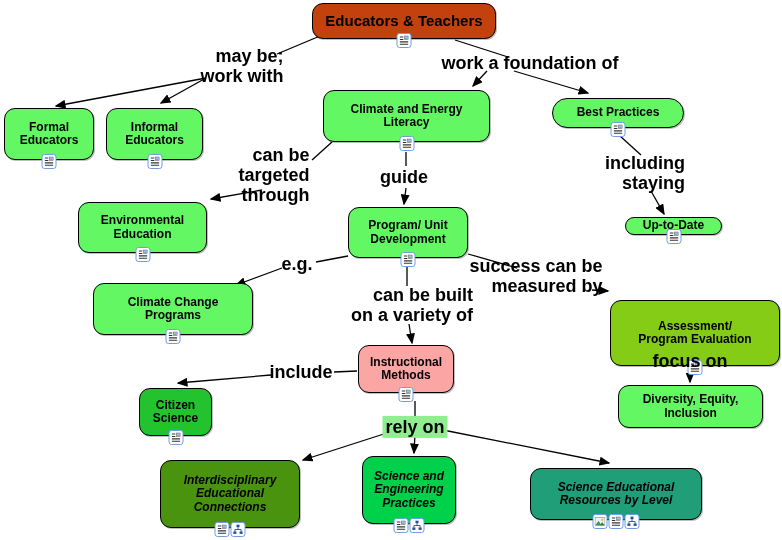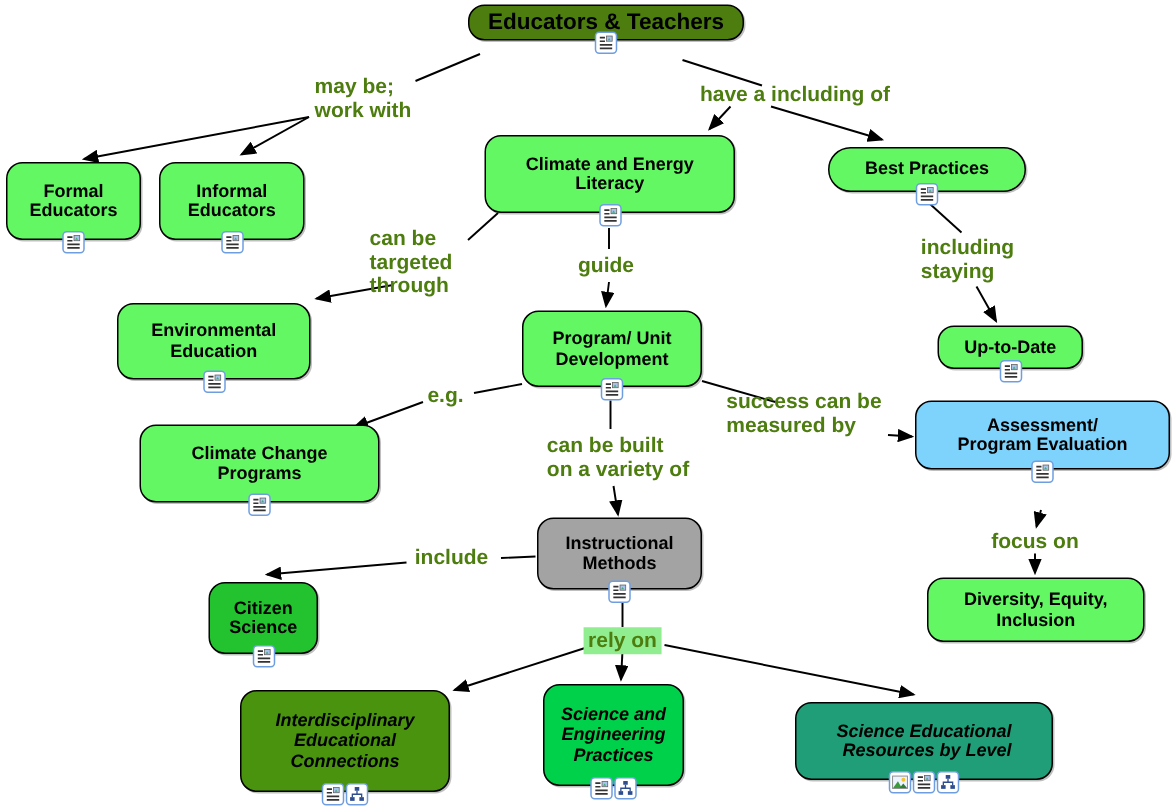--- a/index.html
+++ b/index.html
@@ -22,22 +22,22 @@
     position:absolute;left:50%;bottom:-10px;transform:translateX(-50%);
     display:flex;gap:1px;z-index:6;
   }
   .res-icon{
     width:13px;height:13px;background:#fff;border:1.6px solid #6F9EE0;border-radius:3px;
     display:flex;align-items:center;justify-content:center;flex:0 0 auto;
   }
   .res-icon svg{display:block;}
   .link-label{
     position:absolute;z-index:3;transform:translate(-50%,-50%);
-    font-weight:bold;font-size:14px;line-height:1.12;color:#4d7c0f;
-    white-space:pre-line;text-align:left;padding:1px 3px;
+    font-weight:bold;font-size:18px;line-height:1.12;color:#000000;
+    white-space:pre-line;text-align:right;padding:1px 3px;
   }
 </style>
 </head>
 <body>
 
 <div id="map">
   <svg id="edges" width="782" height="540">
     <defs>
       <marker id="ah" markerUnits="userSpaceOnUse" markerWidth="11" markerHeight="9" refX="9.5" refY="4.5" orient="auto">
         <path d="M0,0 L11,4.5 L0,9 z" fill="#000"></path>
@@ -63,21 +63,21 @@
       <line x1="651" y1="191" x2="664" y2="214" marker-end="url(#ah)"></line>
       <line x1="694" y1="340" x2="691" y2="351" marker-end="url(#ah)"></line>
       <line x1="690" y1="369" x2="690" y2="382" marker-end="url(#ah)"></line>
       <line x1="357" y1="371" x2="334" y2="372"></line>
       <line x1="271" y1="375" x2="178" y2="383" marker-end="url(#ah)"></line>
       <line x1="415" y1="401" x2="415" y2="418"></line>
       <line x1="415" y1="434" x2="414" y2="453" marker-end="url(#ah)"></line>
       <line x1="390" y1="432" x2="303" y2="460" marker-end="url(#ah)"></line>
       <line x1="443" y1="430" x2="609" y2="463" marker-end="url(#ah)"></line>
     </svg>
-<div class="node big" style="left: 312px; top: 3px; width: 184px; height: 24px; background: #4d7c0f;">
+<div class="node big" style="left: 312px; top: 3px; width: 184px; height: 36px; background: #c2410c;">
       <span class="node-label">Educators &amp; Teachers</span>
       <div class="icon-row">
         <span class="res-icon">
           <svg viewBox="0 0 16 16" width="11" height="11">
             <rect x="8.5" y="1.5" width="5.5" height="5" fill="#A9C4EC" stroke="#666" stroke-width="0.8"></rect>
             <path d="M9.5 5.5 L11 3.5 L12.5 5.5 z" fill="#4a7" stroke="none"></path>
             <line x1="2" y1="3" x2="7" y2="3" stroke="#333" stroke-width="1.6"></line>
             <line x1="2" y1="6.5" x2="7" y2="6.5" stroke="#333" stroke-width="1.6"></line>
             <line x1="2" y1="10" x2="14" y2="10" stroke="#333" stroke-width="1.6"></line>
             <line x1="2" y1="13.5" x2="14" y2="13.5" stroke="#333" stroke-width="1.6"></line>
@@ -173,21 +173,21 @@
             <rect x="8.5" y="1.5" width="5.5" height="5" fill="#A9C4EC" stroke="#666" stroke-width="0.8"></rect>
             <path d="M9.5 5.5 L11 3.5 L12.5 5.5 z" fill="#4a7" stroke="none"></path>
             <line x1="2" y1="3" x2="7" y2="3" stroke="#333" stroke-width="1.6"></line>
             <line x1="2" y1="6.5" x2="7" y2="6.5" stroke="#333" stroke-width="1.6"></line>
             <line x1="2" y1="10" x2="14" y2="10" stroke="#333" stroke-width="1.6"></line>
             <line x1="2" y1="13.5" x2="14" y2="13.5" stroke="#333" stroke-width="1.6"></line>
           </svg>
         </span>
       </div>
     </div>
-    <div class="node" style="left: 625px; top: 217px; width: 97px; height: 29px; background: rgb(99, 247, 99);">
+    <div class="node" style="left: 625px; top: 217px; width: 97px; height: 18px; background: rgb(99, 247, 99);">
       <span class="node-label">Up-to-Date</span>
       <div class="icon-row">
         <span class="res-icon">
           <svg viewBox="0 0 16 16" width="11" height="11">
             <rect x="8.5" y="1.5" width="5.5" height="5" fill="#A9C4EC" stroke="#666" stroke-width="0.8"></rect>
             <path d="M9.5 5.5 L11 3.5 L12.5 5.5 z" fill="#4a7" stroke="none"></path>
             <line x1="2" y1="3" x2="7" y2="3" stroke="#333" stroke-width="1.6"></line>
             <line x1="2" y1="6.5" x2="7" y2="6.5" stroke="#333" stroke-width="1.6"></line>
             <line x1="2" y1="10" x2="14" y2="10" stroke="#333" stroke-width="1.6"></line>
             <line x1="2" y1="13.5" x2="14" y2="13.5" stroke="#333" stroke-width="1.6"></line>
@@ -204,37 +204,37 @@
             <rect x="8.5" y="1.5" width="5.5" height="5" fill="#A9C4EC" stroke="#666" stroke-width="0.8"></rect>
             <path d="M9.5 5.5 L11 3.5 L12.5 5.5 z" fill="#4a7" stroke="none"></path>
             <line x1="2" y1="3" x2="7" y2="3" stroke="#333" stroke-width="1.6"></line>
             <line x1="2" y1="6.5" x2="7" y2="6.5" stroke="#333" stroke-width="1.6"></line>
             <line x1="2" y1="10" x2="14" y2="10" stroke="#333" stroke-width="1.6"></line>
             <line x1="2" y1="13.5" x2="14" y2="13.5" stroke="#333" stroke-width="1.6"></line>
           </svg>
         </span>
       </div>
     </div>
-    <div class="node" style="left: 610px; top: 267px; width: 170px; height: 46px; background: #7dd3fc;">
+    <div class="node" style="left: 610px; top: 300px; width: 170px; height: 66px; background: #84cc16;">
       <span class="node-label">Assessment/
 Program Evaluation</span>
       <div class="icon-row">
         <span class="res-icon">
           <svg viewBox="0 0 16 16" width="11" height="11">
             <rect x="8.5" y="1.5" width="5.5" height="5" fill="#A9C4EC" stroke="#666" stroke-width="0.8"></rect>
             <path d="M9.5 5.5 L11 3.5 L12.5 5.5 z" fill="#4a7" stroke="none"></path>
             <line x1="2" y1="3" x2="7" y2="3" stroke="#333" stroke-width="1.6"></line>
             <line x1="2" y1="6.5" x2="7" y2="6.5" stroke="#333" stroke-width="1.6"></line>
             <line x1="2" y1="10" x2="14" y2="10" stroke="#333" stroke-width="1.6"></line>
             <line x1="2" y1="13.5" x2="14" y2="13.5" stroke="#333" stroke-width="1.6"></line>
           </svg>
         </span>
       </div>
     </div>
-    <div class="node" style="left: 358px; top: 345px; width: 110px; height: 48px; background: #a3a3a3;">
+    <div class="node" style="left: 358px; top: 345px; width: 96px; height: 48px; background: #fca5a5;">
       <span class="node-label">Instructional
 Methods</span>
       <div class="icon-row">
         <span class="res-icon">
           <svg viewBox="0 0 16 16" width="11" height="11">
             <rect x="8.5" y="1.5" width="5.5" height="5" fill="#A9C4EC" stroke="#666" stroke-width="0.8"></rect>
             <path d="M9.5 5.5 L11 3.5 L12.5 5.5 z" fill="#4a7" stroke="none"></path>
             <line x1="2" y1="3" x2="7" y2="3" stroke="#333" stroke-width="1.6"></line>
             <line x1="2" y1="6.5" x2="7" y2="6.5" stroke="#333" stroke-width="1.6"></line>
             <line x1="2" y1="10" x2="14" y2="10" stroke="#333" stroke-width="1.6"></line>
@@ -306,21 +306,21 @@
         <span class="res-icon">
           <svg viewBox="0 0 16 16" width="11" height="11">
             <path d="M8 4.5 V8 M3.5 11 V8 H12.5 V11" stroke="#2D4D8E" stroke-width="1.3" fill="none"></path>
             <rect x="5.8" y="1" width="4.4" height="3.6" fill="#2D4D8E"></rect>
             <rect x="1.3" y="10.8" width="4.4" height="3.6" fill="#2D4D8E"></rect>
             <rect x="10.3" y="10.8" width="4.4" height="3.6" fill="#2D4D8E"></rect>
           </svg>
         </span>
       </div>
     </div>
-    <div class="node italic" style="left: 530px; top: 468px; width: 172px; height: 52px; background: rgb(31, 158, 120); text-align: right;">
+    <div class="node italic" style="left: 530px; top: 468px; width: 172px; height: 52px; background: rgb(31, 158, 120);">
       <span class="node-label">Science Educational
 Resources by Level</span>
       <div class="icon-row">
         <span class="res-icon">
           <svg viewBox="0 0 16 16" width="11" height="11">
             <rect x="0.8" y="2" width="14.4" height="12" fill="#EAF3FF" stroke="#888" stroke-width="0.9"></rect>
             <circle cx="11.3" cy="5.6" r="1.9" fill="#F4C430"></circle>
             <path d="M1.3 13.5 L6 7 L9.8 13.5 z" fill="#3A9B3A"></path>
             <path d="M7.6 13.5 L11.2 9.2 L14.8 13.5 z" fill="#2E7D32"></path>
           </svg>
@@ -340,21 +340,21 @@
             <path d="M8 4.5 V8 M3.5 11 V8 H12.5 V11" stroke="#2D4D8E" stroke-width="1.3" fill="none"></path>
             <rect x="5.8" y="1" width="4.4" height="3.6" fill="#2D4D8E"></rect>
             <rect x="1.3" y="10.8" width="4.4" height="3.6" fill="#2D4D8E"></rect>
             <rect x="10.3" y="10.8" width="4.4" height="3.6" fill="#2D4D8E"></rect>
           </svg>
         </span>
       </div>
     </div>
     <div class="link-label" style="left: 242px; top: 66px;">may be;
 work with</div>
-    <div class="link-label" style="left: 530px; top: 63px;">have a including of</div>
+    <div class="link-label" style="left: 530px; top: 63px;">work a foundation of</div>
     <div class="link-label" style="left: 274px; top: 175px;">can be
 targeted
 through</div>
     <div class="link-label" style="left: 404px; top: 177px;">guide</div>
     <div class="link-label" style="left: 645px; top: 173px;">including
 staying</div>
     <div class="link-label" style="left: 297px; top: 264px;">e.g.</div>
     <div class="link-label" style="left: 536px; top: 276px;">success can be
 measured by</div>
     <div class="link-label" style="left: 412px; top: 305px;">can be built

